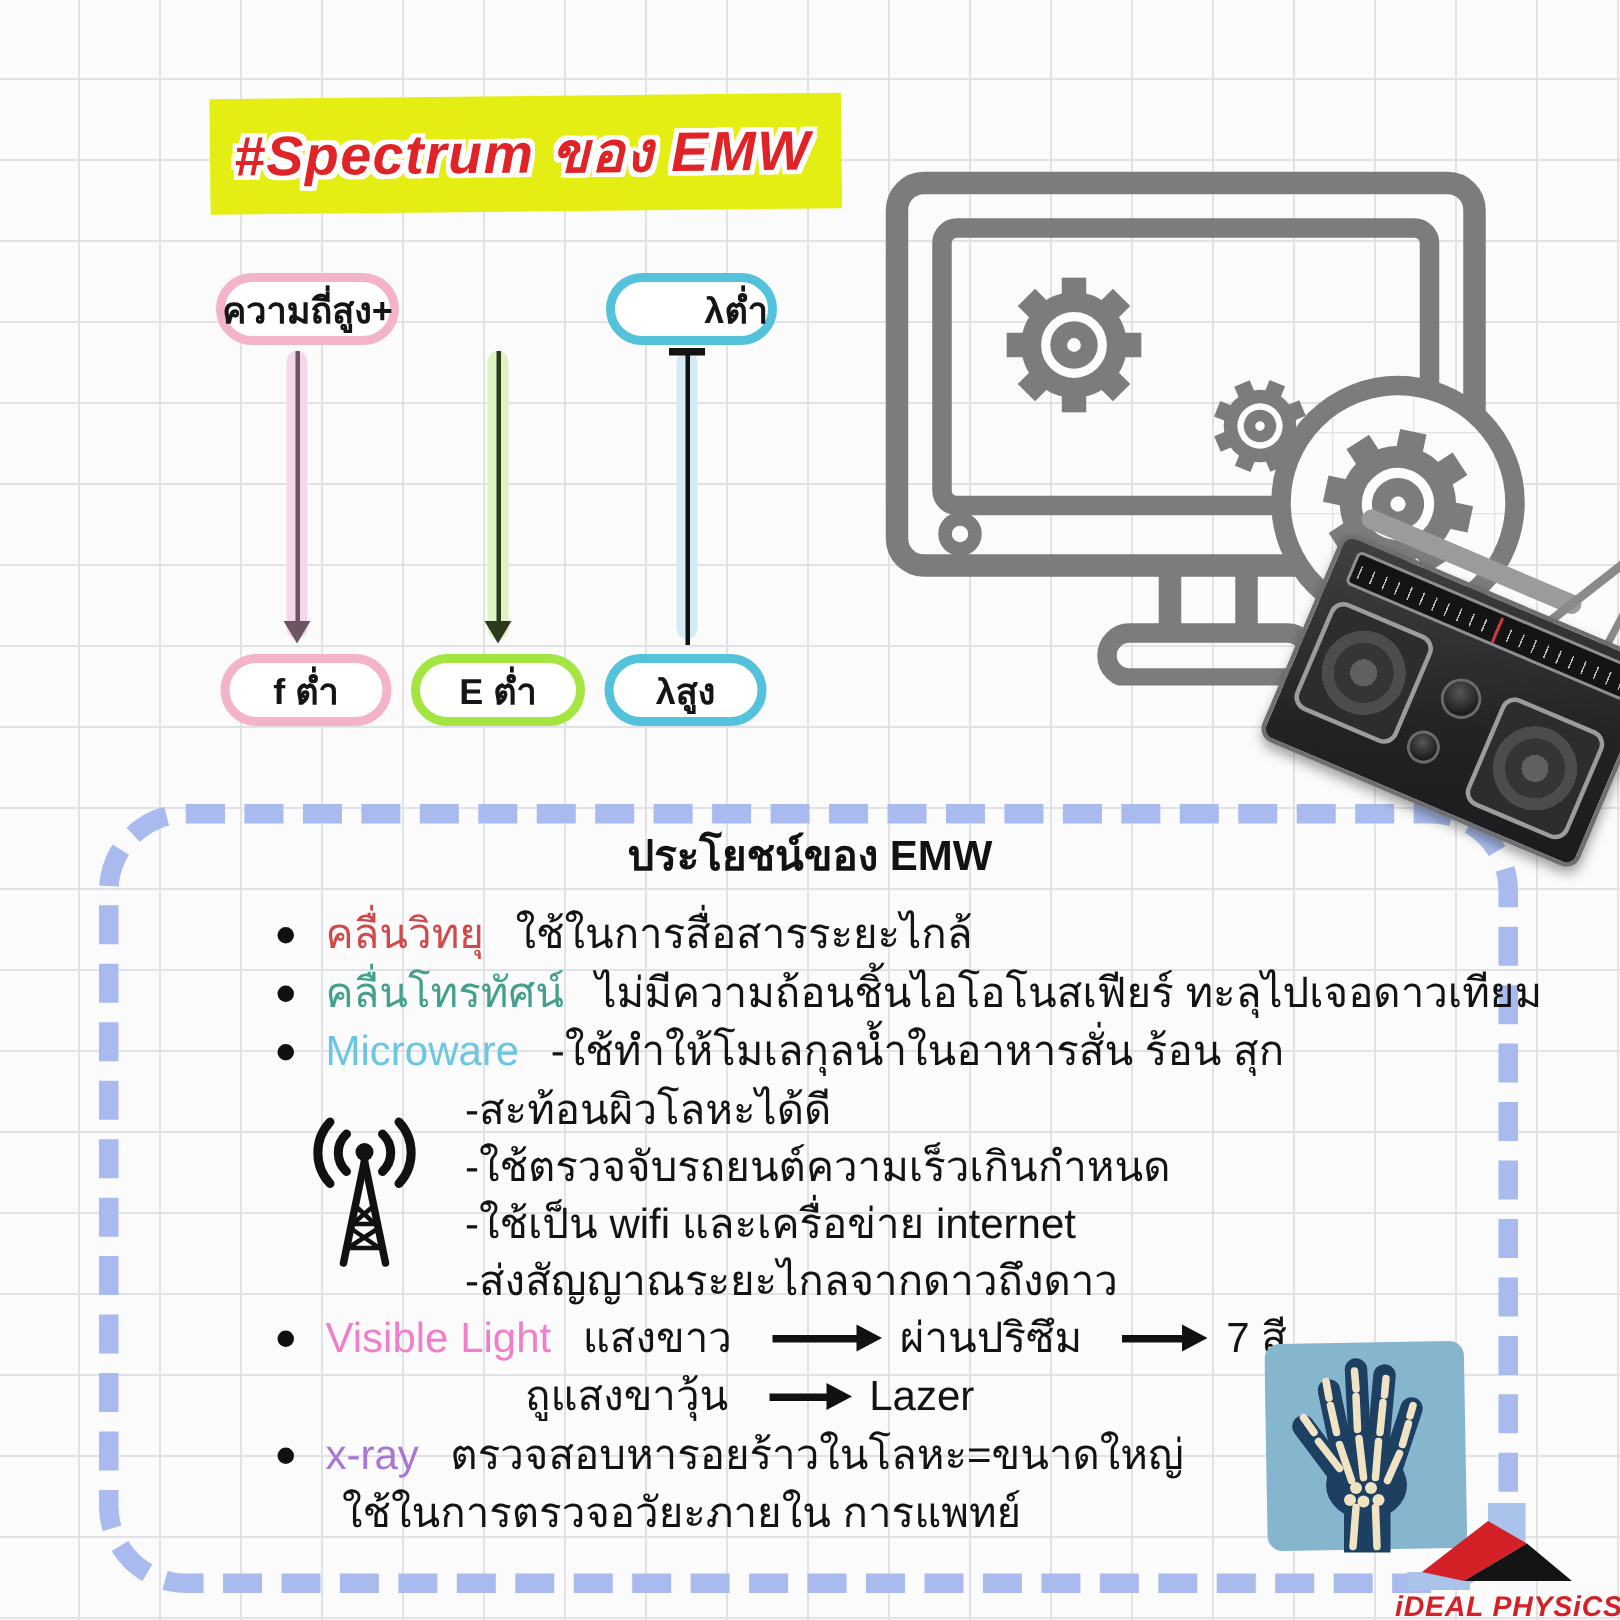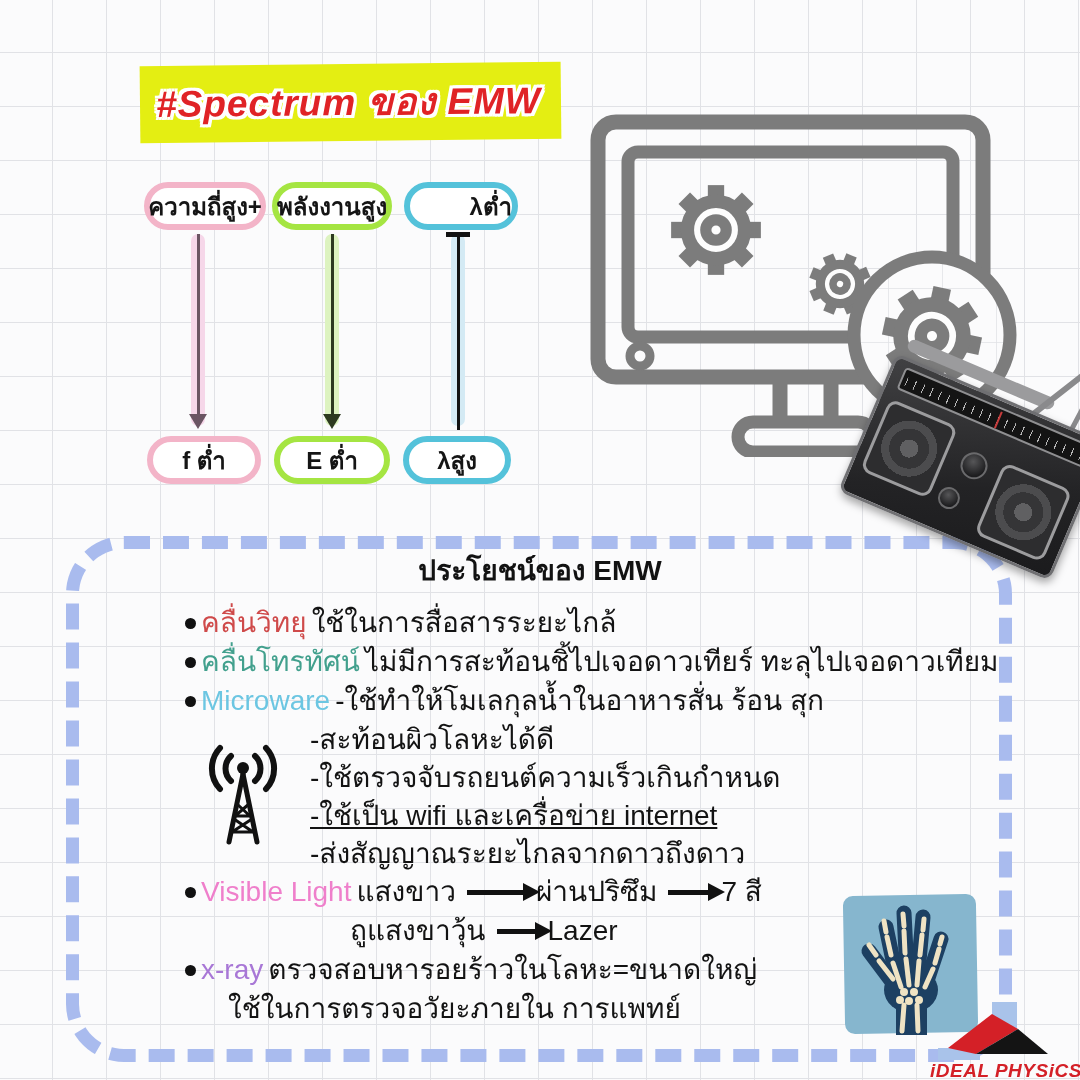--- a/index.html
+++ b/index.html
@@ -51,21 +51,21 @@
     position:absolute; left:66px; top:536px; width:946px; height:526px;
     border:13px dashed #a9bbee; border-radius:58px; z-index:1;
   }
 
   .benefits-title {
     position:absolute; left:80px; right:80px; top:548px; text-align:center;
     font-size:28px; font-weight:800; color:#121212; z-index:3;
   }
 
   .brow {
-    position:absolute; display:flex; align-items:center; gap:5px;
+    position:absolute; display:flex; align-items:center; gap:21px;
     font-size:28px; color:#131313; white-space:nowrap; z-index:3; line-height:38px;
   }
   .dot { width:11px; height:11px; border-radius:50%; background:#111; flex:0 0 auto; }
   .lbl-red    { color:#cf4a4a; }
   .lbl-teal   { color:#42a08d; }
   .lbl-blue   { color:#6cc6e2; }
   .lbl-pink   { color:#ef7fcb; }
   .lbl-purple { color:#a877d6; }
 
   .ha { display:inline-block; position:relative; height:5px; background:#111; margin:0 6px; }
@@ -120,23 +120,20 @@
 <body>
 
 <div class="canvas">
 
   <div class="title-hl">
     <span>#Spectrum ของ EMW</span>
   </div>
 
   <div class="pill pink" style="left:144px; top:182px; width:122px;">
     <span>ความถี่สูง+</span>
-  </div>
-  <div class="pill green" style="left:272px; top:182px; width:120px;">
-    <span>พลังงานสูง</span>
   </div>
   <div class="pill cyan" style="left:404px; top:182px; width:114px;justify-content:flex-end;">
     <span>λต่ำ</span>
   </div>
 
   <div class="vglow" style="left:191px; top:234px; height:192px; background:#f6d7e9;"></div>
   <div class="vline" style="left:197px; top:234px; height:182px; background:#6b5563;"></div>
   <div class="vhead" style="left:189px; top:414px; border-top:15px solid #6b5563;"></div>
 
   <div class="vglow" style="left:325px; top:234px; height:192px; background:#ddf3c0;"></div>
@@ -229,21 +226,21 @@
 
   <div class="brow" style="left:185px; top:604px;">
     <span class="dot"></span>
     <span class="lbl-red">คลื่นวิทยุ</span>
     <span>ใช้ในการสื่อสารระยะไกล้</span>
   </div>
 
   <div class="brow" style="left:185px; top:643px;">
     <span class="dot"></span>
     <span class="lbl-teal">คลื่นโทรทัศน์</span>
-    <span>ไม่มีการสะท้อนชิ้ไปเจอดาวเทียร์ ทะลุไปเจอดาวเทียม</span>
+    <span>ไม่มีความถ้อนชิ้นไอโอโนสเฟียร์ ทะลุไปเจอดาวเทียม</span>
   </div>
 
   <div class="brow" style="left:185px; top:682px;">
     <span class="dot"></span>
     <span class="lbl-blue">Microware</span>
     <span>-ใช้ทำให้โมเลกุลน้ำในอาหารสั่น ร้อน สุก</span>
   </div>
 
   <svg class="antenna-icon" width="78" height="122" viewBox="0 0 78 122">
     <circle cx="39" cy="44" r="6" fill="#111"></circle>
@@ -257,21 +254,21 @@
       <path d="M33 80 L46 92 M45 80 L31 92 M30 95 L49 108 M48 95 L28 108 M31 92 L47 92 M28 108 L50 108" stroke-width="3"></path>
     </g>
   </svg>
 
   <div class="brow" style="left:310px; top:721px;">
     <span>-สะท้อนผิวโลหะได้ดี</span>
   </div>
   <div class="brow" style="left:310px; top:759px;">
     <span>-ใช้ตรวจจับรถยนต์ความเร็วเกินกำหนด</span>
   </div>
-  <div class="brow" style="left:310px; top:797px;text-decoration:underline;">
+  <div class="brow" style="left:310px; top:797px;">
     <span>-ใช้เป็น wifi และเครื่อข่าย internet</span>
   </div>
   <div class="brow" style="left:310px; top:835px;">
     <span>-ส่งสัญญาณระยะไกลจากดาวถึงดาว</span>
   </div>
 
   <div class="brow" style="left:185px; top:873px;">
     <span class="dot"></span>
     <span class="lbl-pink">Visible Light</span>
     <span>แสงขาว</span>

